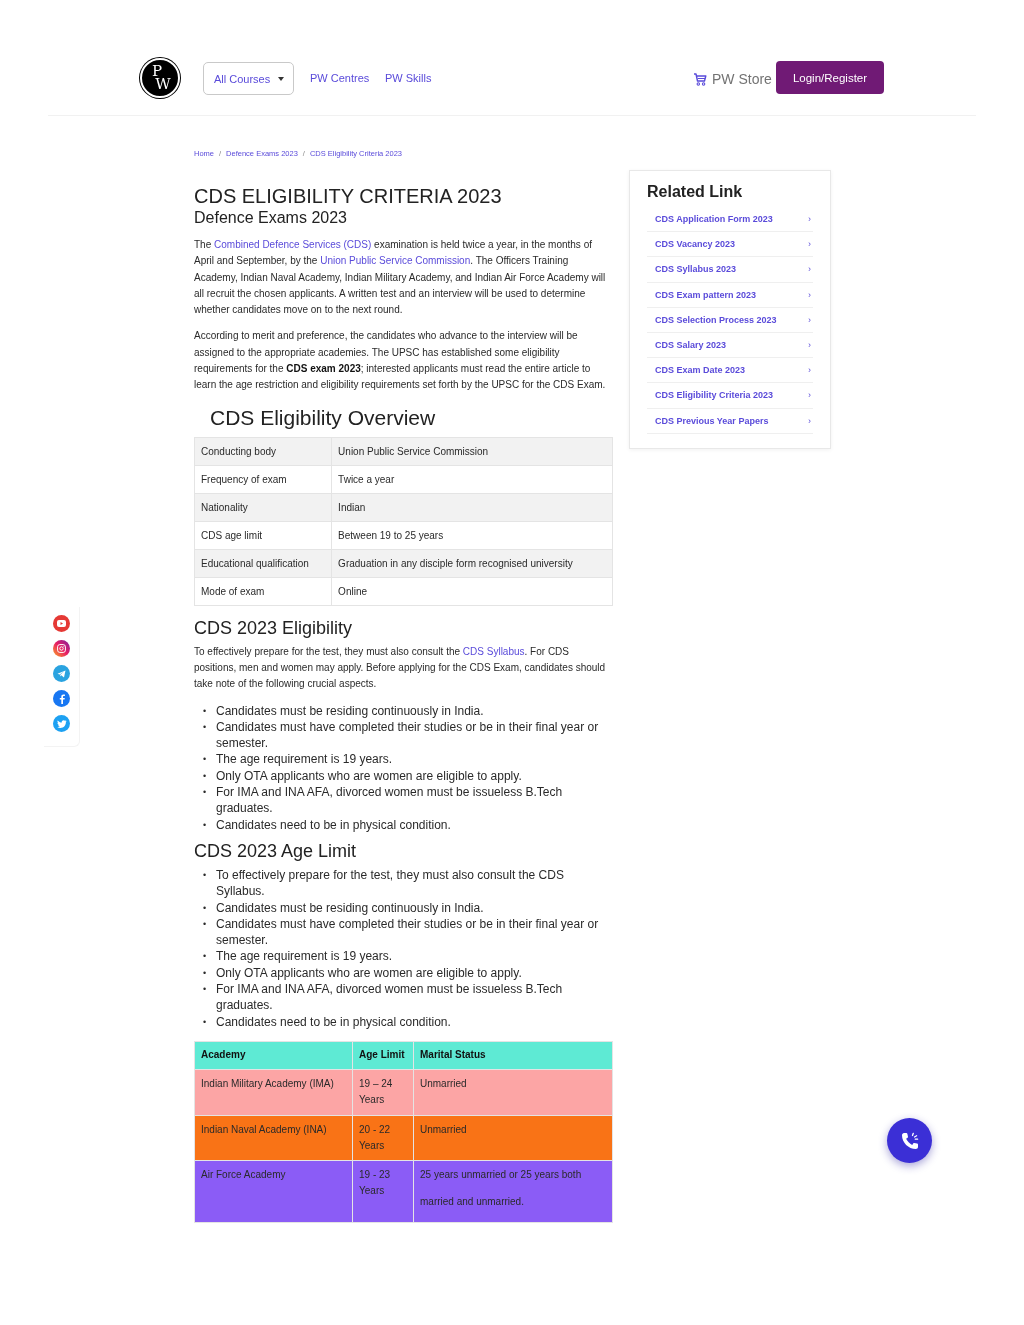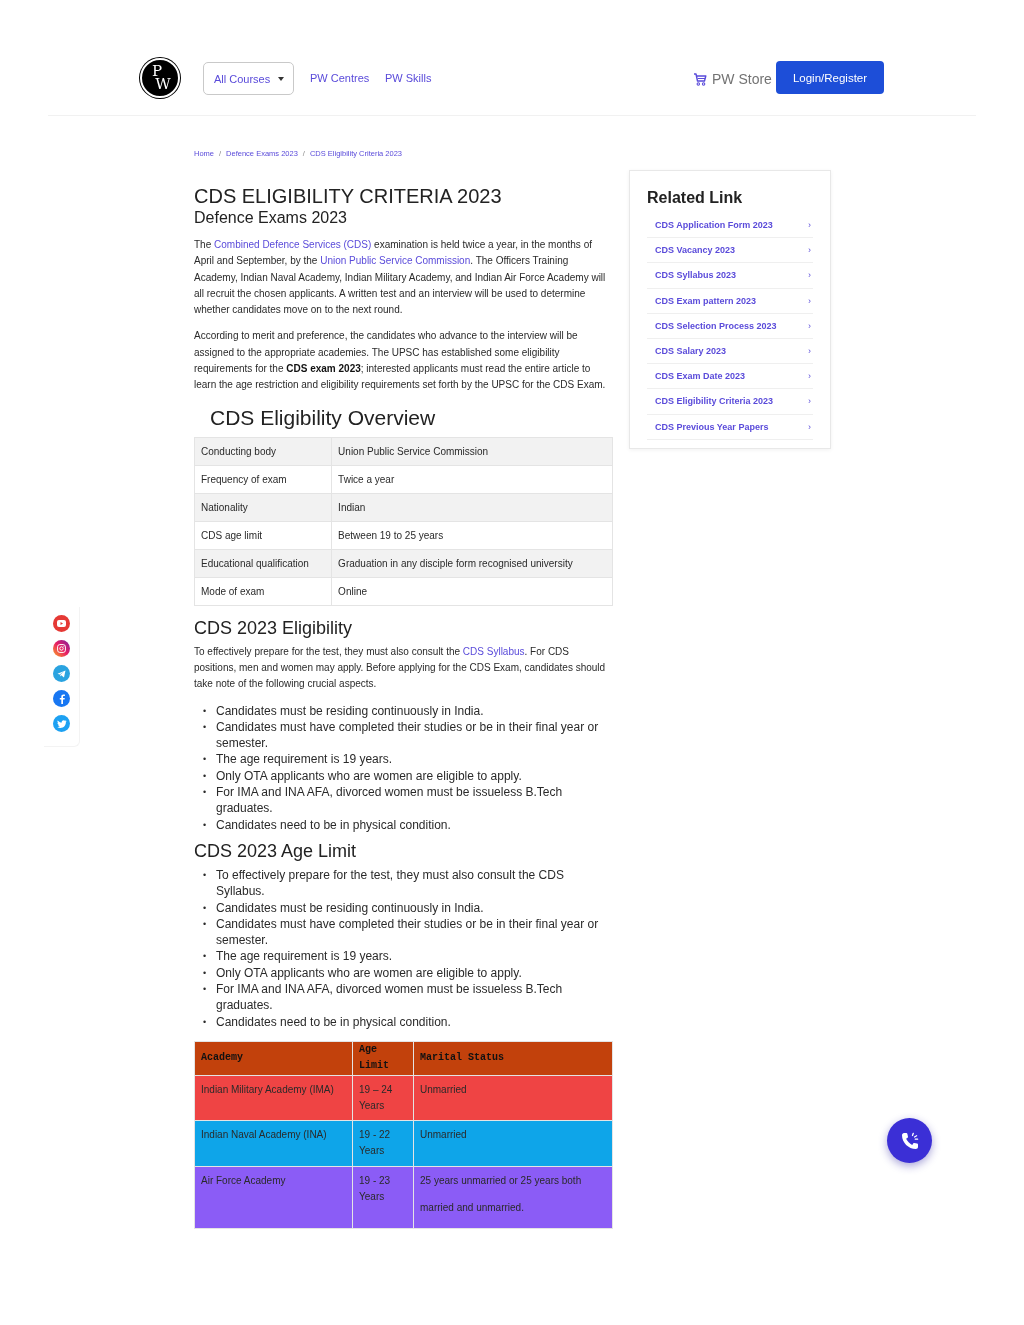--- a/index.html
+++ b/index.html
@@ -9,21 +9,21 @@
   
   .header { position: absolute; left: 48px; top: 40px; width: 928px; height: 76px; border-bottom: 1px solid #f1f1f1; }
   .logo { position: absolute; left: 92px; top: 18px; width: 40px; height: 40px; border-radius: 50%; background: #000; border: 2px solid #fff; box-shadow: 0 0 0 1px #000; display: flex; align-items: center; justify-content: center; }
   .logo span { color: #fff; font-family: "DejaVu Serif", serif; font-size: 15px; line-height: 13px; text-align: center; display: block; }
   .logo .p { margin-left: -6px; }
   .logo .w { margin-left: 6px; }
   .courses-btn { position: absolute; left: 155px; top: 22px; width: 91px; height: 33px; border: 1px solid #c9c9c9; border-radius: 5px; background: #fff; display: flex; align-items: center; padding-left: 10px; gap: 8px; color: #5a4bda; font-size: 11px; cursor: pointer; }
   .caret { width: 0; height: 0; border-left: 3.5px solid transparent; border-right: 3.5px solid transparent; border-top: 4px solid #333; }
   .nav-link { position: absolute; top: 32px; color: #5a4bda; font-size: 11px; cursor: pointer; }
   .store { position: absolute; left: 645px; top: 31px; display: flex; align-items: center; gap: 5px; color: #737373; font-size: 14px; font-weight: normal; cursor: pointer; }
-  .login-btn { position: absolute; left: 728px; top: 21px; width: 108px; height: 33px; background: #1d4ed8; color: #fff; border-radius: 4px; font-size: 11.5px; display: flex; align-items: center; justify-content: center; cursor: pointer; }
+  .login-btn { position: absolute; left: 728px; top: 21px; width: 108px; height: 33px; background: #701a75; color: #fff; border-radius: 4px; font-size: 11.5px; display: flex; align-items: center; justify-content: center; cursor: pointer; }
 
   
   .breadcrumb { position: absolute; left: 194px; top: 149px; font-size: 7.5px; color: #5a4bda; display: flex; gap: 5px; }
   .breadcrumb .sep { color: #888; }
 
   
   .main { position: absolute; left: 194px; top: 184px; width: 419px; }
   h1.title { font-size: 20px; font-weight: normal; color: #222; line-height: 24px; }
   h2.subtitle { font-size: 16px; font-weight: normal; color: #222; line-height: 20px; margin-bottom: 9px; }
   p.para { font-size: 10px; line-height: 16.3px; color: #2a2a2a; margin-bottom: 10px; }
@@ -37,29 +37,29 @@
   table.t th { font-weight: bold; color: #111; }
   table.ov tr { height: 28px; }
   table.ov tr:nth-child(odd) { background: #f2f2f2; }
   table.ov tr:nth-child(even) { background: #ffffff; }
 
   ul.bul { list-style: none; margin: 10px 0 0 0; }
   ul.bul li { font-size: 12px; line-height: 16.3px; padding-left: 22px; position: relative; color: #2a2a2a; }
   ul.bul li::before { content: "•"; position: absolute; left: 9px; top: 0; font-size: 9px; }
 
   table.age th, table.age td { vertical-align: top; line-height: 16.3px; }
-  table.age tr.hd { background: #c2410c; height: 28px; font-family: Liberation Mono, monospace; }
+  table.age tr.hd { background: #5eead4; height: 28px; }
   table.age tr.hd th { vertical-align: middle; }
-  table.age tr.r1 { background: #ef4444; height: 44px; }
-  table.age tr.r2 { background: #0ea5e9; height: 45px; }
+  table.age tr.r1 { background: #fca5a5; height: 44px; }
+  table.age tr.r2 { background: #f97316; height: 45px; }
   table.age tr.r3 { background: #8b5cf6; height: 62px; }
   table.age td { padding-top: 6px; padding-bottom: 6px; }
 
   
-  .related { position: absolute; left: 629px; top: 170px; width: 202px; height: 279px; border: 1px solid #e8e8e8; background: #fff; box-shadow: 0 1px 4px rgba(0,0,0,0.06); padding: 18px 17px 0 17px; }
+  .related { position: absolute; left: 629px; top: 170px; width: 202px; height: 279px; border: 1px solid #e8e8e8; background: #fff; box-shadow: 0 1px 4px rgba(0,0,0,0.06); padding: 12px 17px 0 17px; }
   .related h4 { font-size: 16px; font-weight: bold; color: #222; margin-bottom: 6px; }
   .rel-item { display: flex; justify-content: space-between; align-items: center; height: 25.2px; border-bottom: 1px solid #efefef; padding: 0 2px 0 8px; color: #5a4bda; font-size: 9px; font-weight: bold; cursor: pointer; }
   .rel-item .chev { font-size: 9px; color: #5a4bda; font-weight: normal; }
 
   
   .social { position: absolute; left: 44px; top: 607px; width: 36px; height: 140px; border-right: 1px solid #f3f3f3; border-bottom: 1px solid #f3f3f3; border-radius: 0 0 6px 0; }
   .soc { position: absolute; left: 9px; width: 17px; height: 17px; border-radius: 50%; display: flex; align-items: center; justify-content: center; cursor: pointer; }
 
   
   .fab { position: absolute; left: 887px; top: 1118px; width: 45px; height: 45px; border-radius: 50%; background: #3b2fd6; box-shadow: 0 3px 8px rgba(40,30,160,0.4); display: flex; align-items: center; justify-content: center; cursor: pointer; }
@@ -167,21 +167,21 @@
       <th style="width:61px">Age Limit</th>
       <th>Marital Status</th>
     </tr>
     <tr class="r1">
       <td>Indian Military Academy (IMA)</td>
       <td>19 – 24 Years</td>
       <td>Unmarried</td>
     </tr>
     <tr class="r2">
       <td>Indian Naval Academy (INA)</td>
-      <td>19 - 22 Years</td>
+      <td>20 - 22 Years</td>
       <td>Unmarried</td>
     </tr>
     <tr class="r3">
       <td>Air Force Academy</td>
       <td>19 - 23 Years</td>
       <td style="line-height:27px; padding-top:0">25 years unmarried or 25 years both married and unmarried.</td>
     </tr>
   </tbody>
     </table>
 </div>

